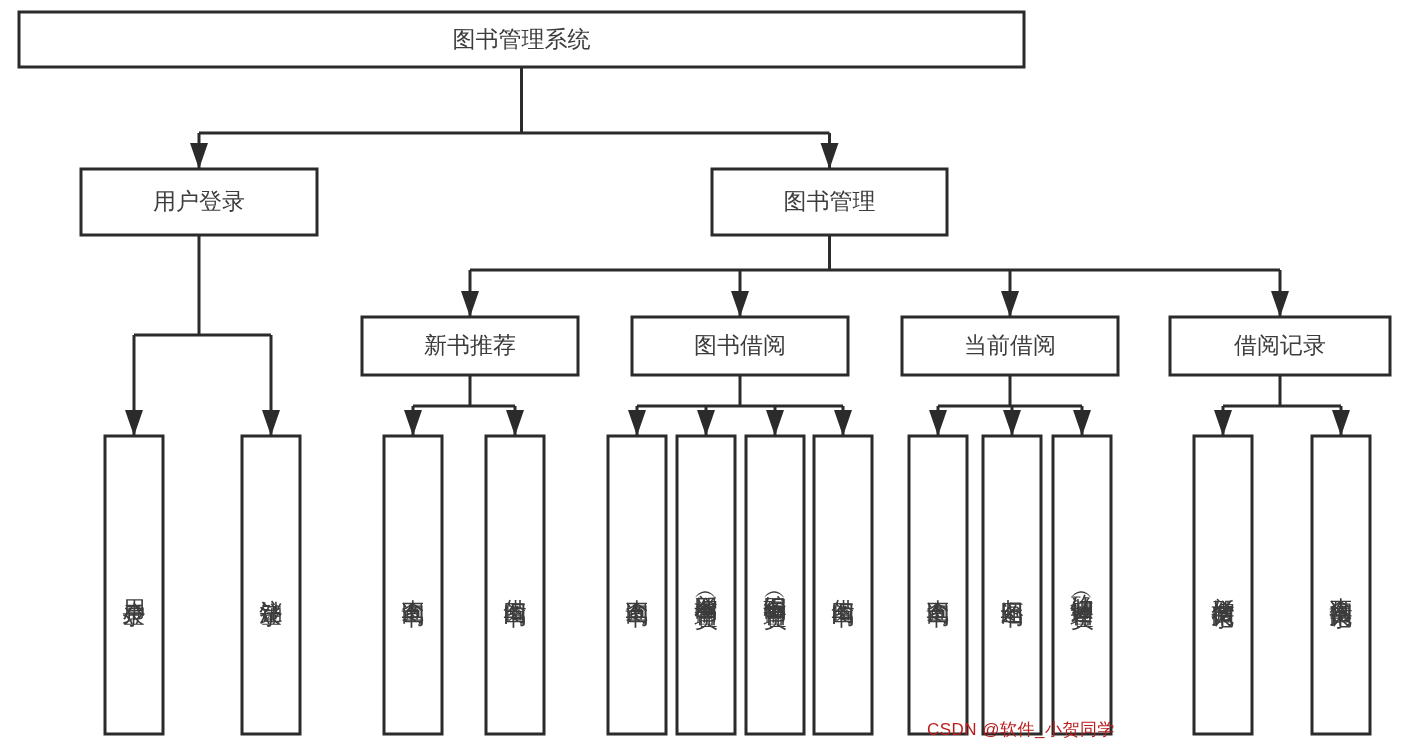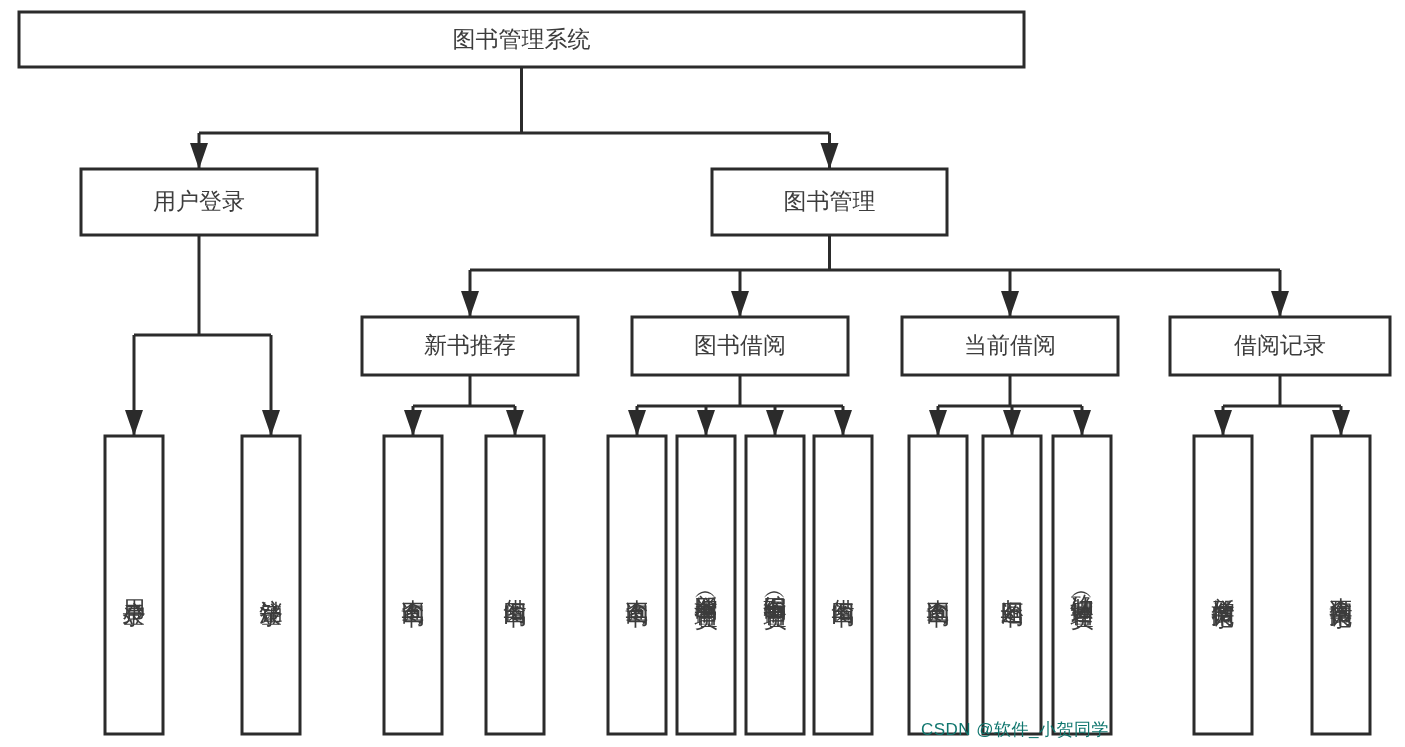--- a/index.html
+++ b/index.html
@@ -60,25 +60,25 @@
   }
   .vlabel-wrap {
     position: absolute;
     display: flex;
     align-items: center;
     justify-content: center;
     pointer-events: none;
   }
   .watermark {
     position: absolute;
-    right: 18px;
+    right: 12px;
     bottom: 6px;
     font-family: "Liberation Sans", "DejaVu Sans", sans-serif;
     font-size: 17px;
-    color: #0f766e;
+    color: #b91c1c;
     letter-spacing: 0.5px;
     white-space: nowrap;
   }
 </style>
 </head>
 <body>
 
 <div id="diagram-root">
 
   <svg class="flow" viewBox="0 0 1405 747">

